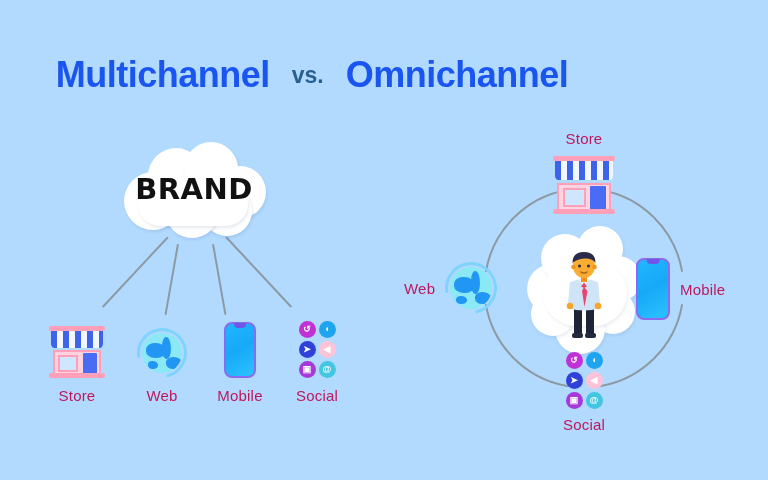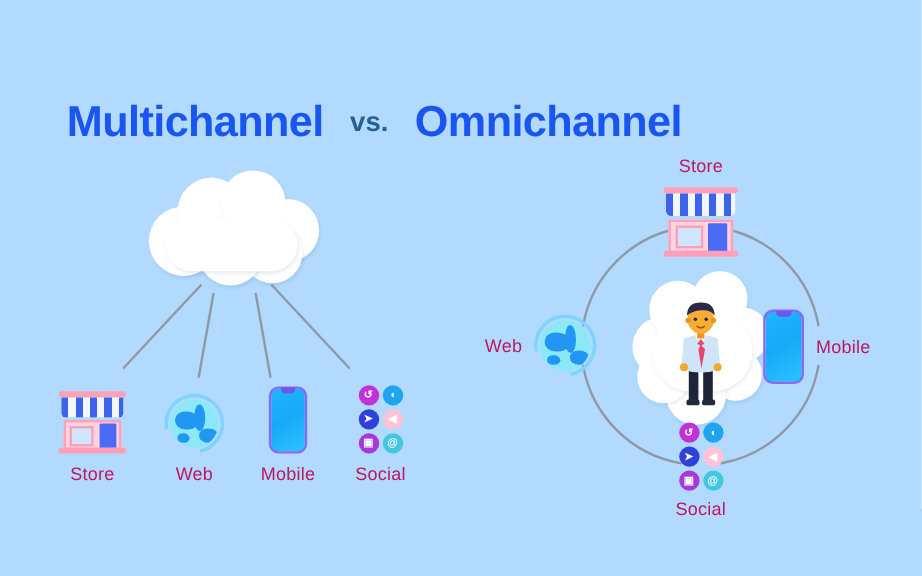--- a/index.html
+++ b/index.html
@@ -13,21 +13,21 @@
   #stage {
     position: relative;
     width: 768px; height: 480px;
     background: #b2daff;
     overflow: hidden;
   }
 
   
   .title-row {
     position: absolute;
-    top: 80px; left: 0; width: 624px;
+    top: 54px; left: 0; width: 624px;
     text-align: center;
     white-space: nowrap;
   }
   .t-multi, .t-omni {
     font-size: 36px;
     font-weight: 700;
     letter-spacing: -0.5px;
     color: #1a55f0;
     vertical-align: middle;
   }
@@ -241,20 +241,21 @@
     <div class="conn" style="left:226px; top:236px; width:96px; transform:rotate(47deg);"></div>
 
     <div id="brand-cloud">
       <div class="puff" style="left:6px;  top:30px; width:58px; height:58px;"></div>
       <div class="puff" style="left:30px; top:6px;  width:56px; height:56px;"></div>
       <div class="puff" style="left:66px; top:0px;  width:54px; height:54px;"></div>
       <div class="puff" style="left:96px; top:24px; width:52px; height:52px;"></div>
       <div class="puff" style="left:84px; top:44px; width:50px; height:50px;"></div>
       <div class="puff" style="left:48px; top:46px; width:52px; height:50px;"></div>
       <div class="puff" style="left:20px; top:40px; width:110px; height:44px; border-radius:26px;"></div>
+      <div class="brand-text">BRAND</div>
     </div>
 
     <div class="chan" style="left:31px; top:320px;">
       <div class="icon-box">
         <div class="store-ic" style="width:56px; height:52px;">
           <div class="roof-cap"></div>
           <div class="awning"></div>
           <div class="body"></div>
           <div class="win"></div>
           <div class="door"></div>

